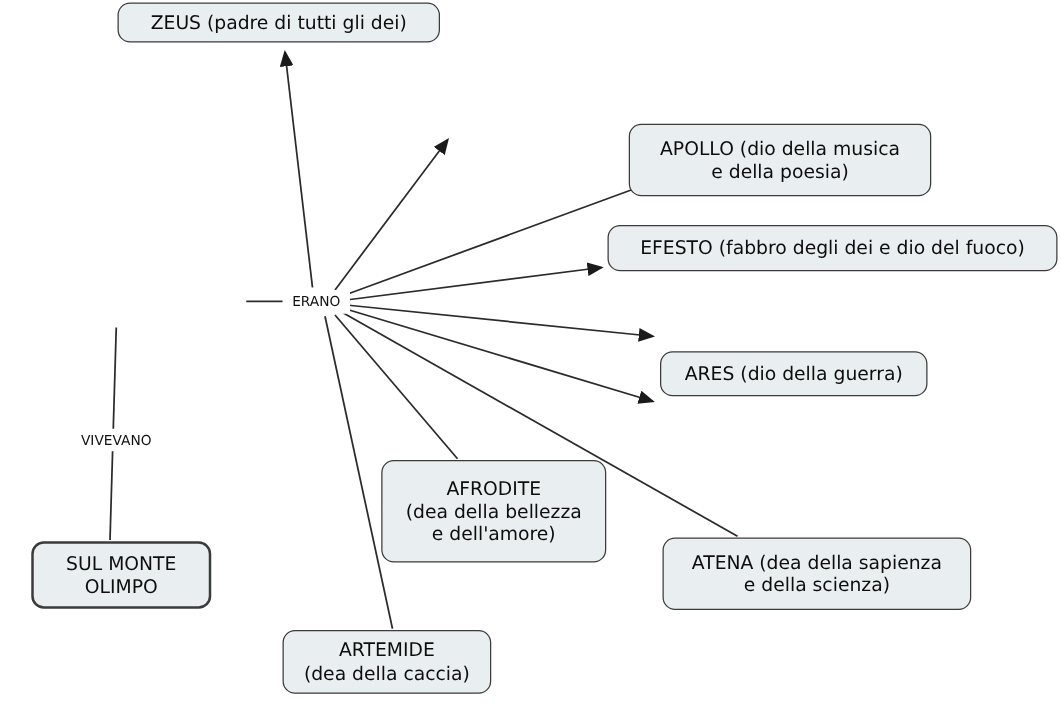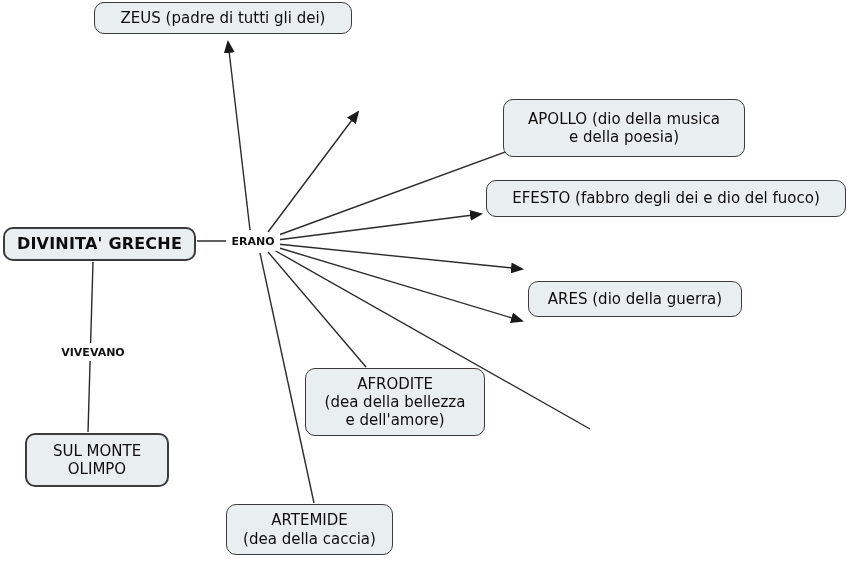--- a/index.html
+++ b/index.html
@@ -25,32 +25,31 @@
   }
   .node.heavy{border-width:2px;}
   .node.bold{font-weight:bold;font-size:16px;letter-spacing:.2px;}
   .linklabel{
     position:absolute;
     background:var(--bg,#ffffff);
     font-size:11px;color:#111;
     display:flex;align-items:center;justify-content:center;
     text-align:center;
     padding:1px 2px;
-    font-weight:bold;
   }
   
   .n-divinita{left:3px;  top:227px; width:193px; height:34px;}
   .n-zeus    {left:94px; top:2px;   width:258px; height:32px;}
   .n-era     {left:283px;top:75px;  width:197px; height:32px;}
   .n-apollo  {left:503px;top:79px;  width:242px; height:58px;margin-top:20px;}
   .n-efesto  {left:486px;top:180px; width:360px; height:37px;}
   .n-ares    {left:528px;top:261px; width:214px; height:36px;margin-top:20px;}
   .n-ermes   {left:528px;top:324px; width:225px; height:58px;}
   .n-atena   {left:530px;top:430px; width:247px; height:58px;}
-  .n-afrodite{left:305px;top:368px; width:180px; height:68px;}
+  .n-afrodite{left:305px;top:368px; width:180px; height:82px;}
   .n-artemide{left:226px;top:504px; width:167px; height:51px;}
   .n-olimpo  {left:25px; top:433px; width:144px; height:54px;}
   .l-erano   {left:226px;top:232px; width:50px;  height:17px;}
   .l-vivevano{left:56px; top:343px; width:70px;  height:16px;}
 </style>
 </head>
 <body>
 
 <div id="canvas" style="--bg: #ffffff; --node-fill: #e9eff1; --node-border: #3b3b3b;">
 
@@ -68,27 +67,28 @@
     <line x1="277" y1="244" x2="522" y2="269" stroke="#2b2b2b" stroke-width="1.4" marker-end="url(#arrow)"></line>
     <line x1="276" y1="247" x2="522" y2="321" stroke="#2b2b2b" stroke-width="1.4" marker-end="url(#arrow)"></line>
 
     <line x1="274" y1="250" x2="590" y2="429" stroke="#2b2b2b" stroke-width="1.4"></line>
     <line x1="268" y1="252" x2="366" y2="367" stroke="#2b2b2b" stroke-width="1.4"></line>
     <line x1="260" y1="253" x2="314" y2="503" stroke="#2b2b2b" stroke-width="1.4"></line>
     <line x1="197" y1="241" x2="230" y2="241" stroke="#2b2b2b" stroke-width="1.4"></line>
     <line x1="93" y1="262" x2="88" y2="432" stroke="#2b2b2b" stroke-width="1.4"></line>
   </svg>
 
-  <div class="node bold heavy n-divinita">DIVINITA' GRECHE</div>
 
   <div class="node n-zeus">ZEUS (padre di tutti gli dei)</div>
   <div class="node n-apollo">APOLLO (dio della musica
 e della poesia)</div>
   <div class="node n-efesto">EFESTO (fabbro degli dei e dio del fuoco)</div>
   <div class="node n-ares">ARES (dio della guerra)</div>
+  <div class="node n-atena">ATENA (dea della sapienza
+e della scienza)</div>
   <div class="node n-afrodite">AFRODITE
 (dea della bellezza
 e dell'amore)</div>
   <div class="node n-artemide">ARTEMIDE
 (dea della caccia)</div>
   <div class="node heavy n-olimpo">SUL MONTE
 OLIMPO</div>
 
   <div class="linklabel l-erano">ERANO</div>
   <div class="linklabel l-vivevano">VIVEVANO</div>

